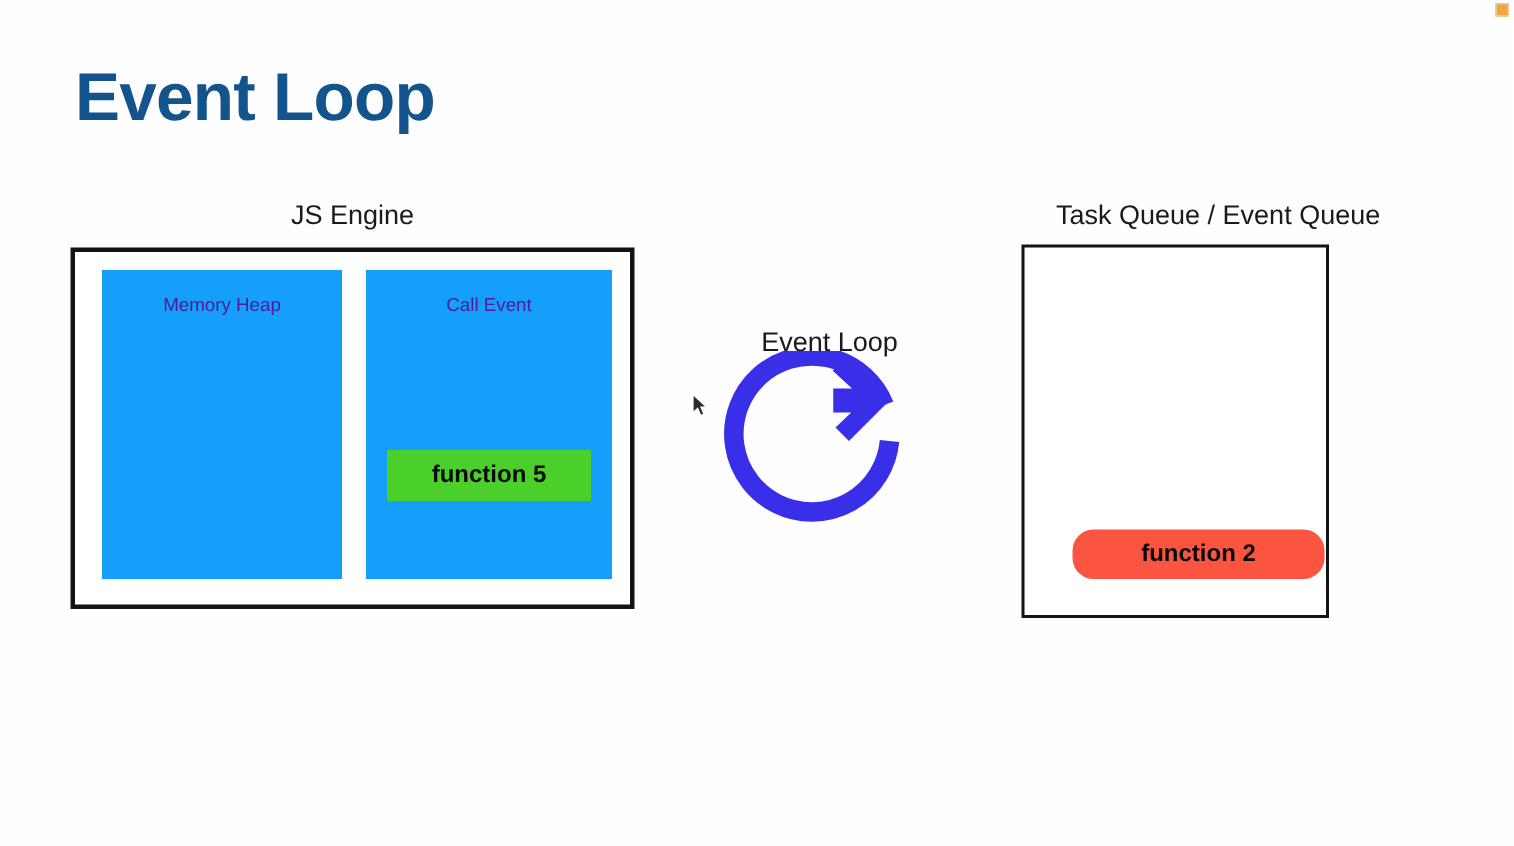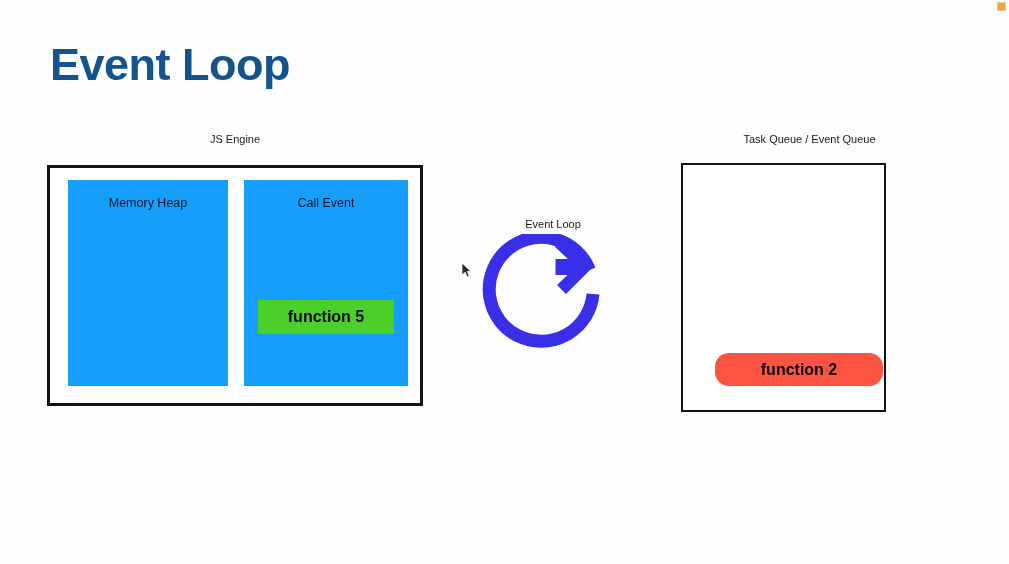--- a/index.html
+++ b/index.html
@@ -37,21 +37,21 @@
     font-size: 45px;
     font-weight: bold;
     color: #14548c;
     letter-spacing: -0.5px;
     line-height: 1;
   }
 
   
   .caption {
     position: absolute;
-    font-size: 11px;
+    font-size: 18px;
     color: #1a1a1a;
     text-align: center;
     white-space: nowrap;
   }
 
   
   .js-engine-caption {
     left: 47px;
     top: 133px;
     width: 376px;
@@ -73,21 +73,21 @@
     background: #159ffb;
     box-sizing: border-box;
   }
   .panel-label {
     position: absolute;
     top: 16px;
     left: 0;
     width: 100%;
     text-align: center;
     font-size: 12.5px;
-    color: #0f172a;
+    color: #4c1d95;
     white-space: nowrap;
   }
   .memory-heap {
     left: 68px;
     top: 180px;
     width: 160px;
     height: 206px;
   }
   .call-stack {
     left: 244px;

